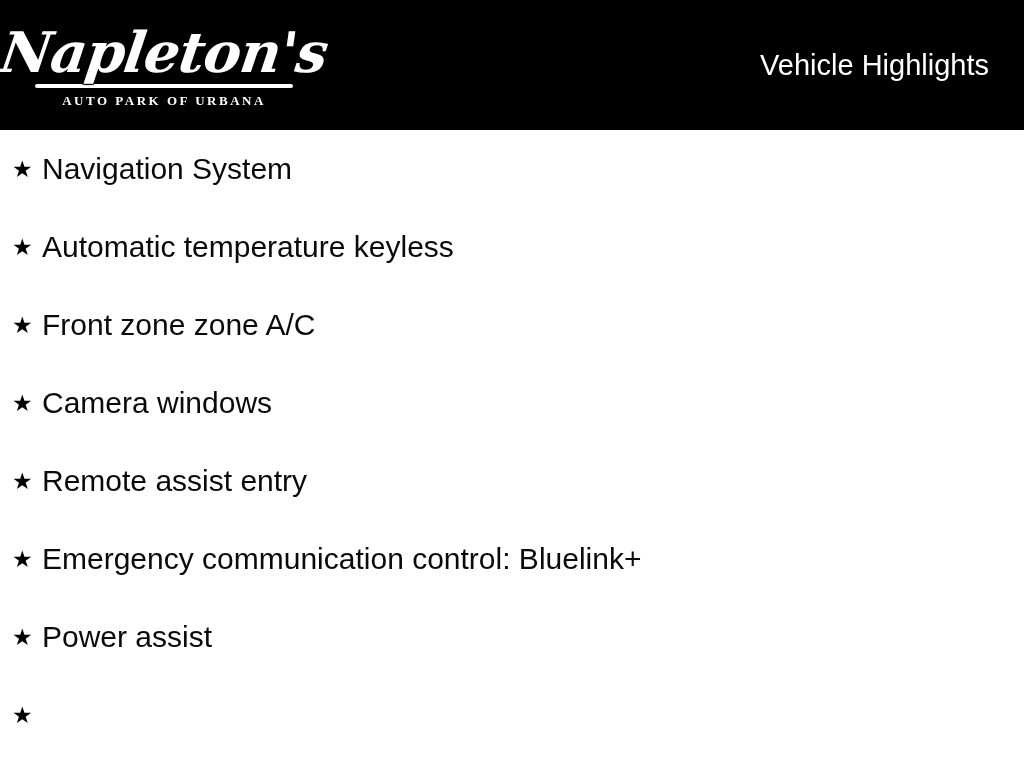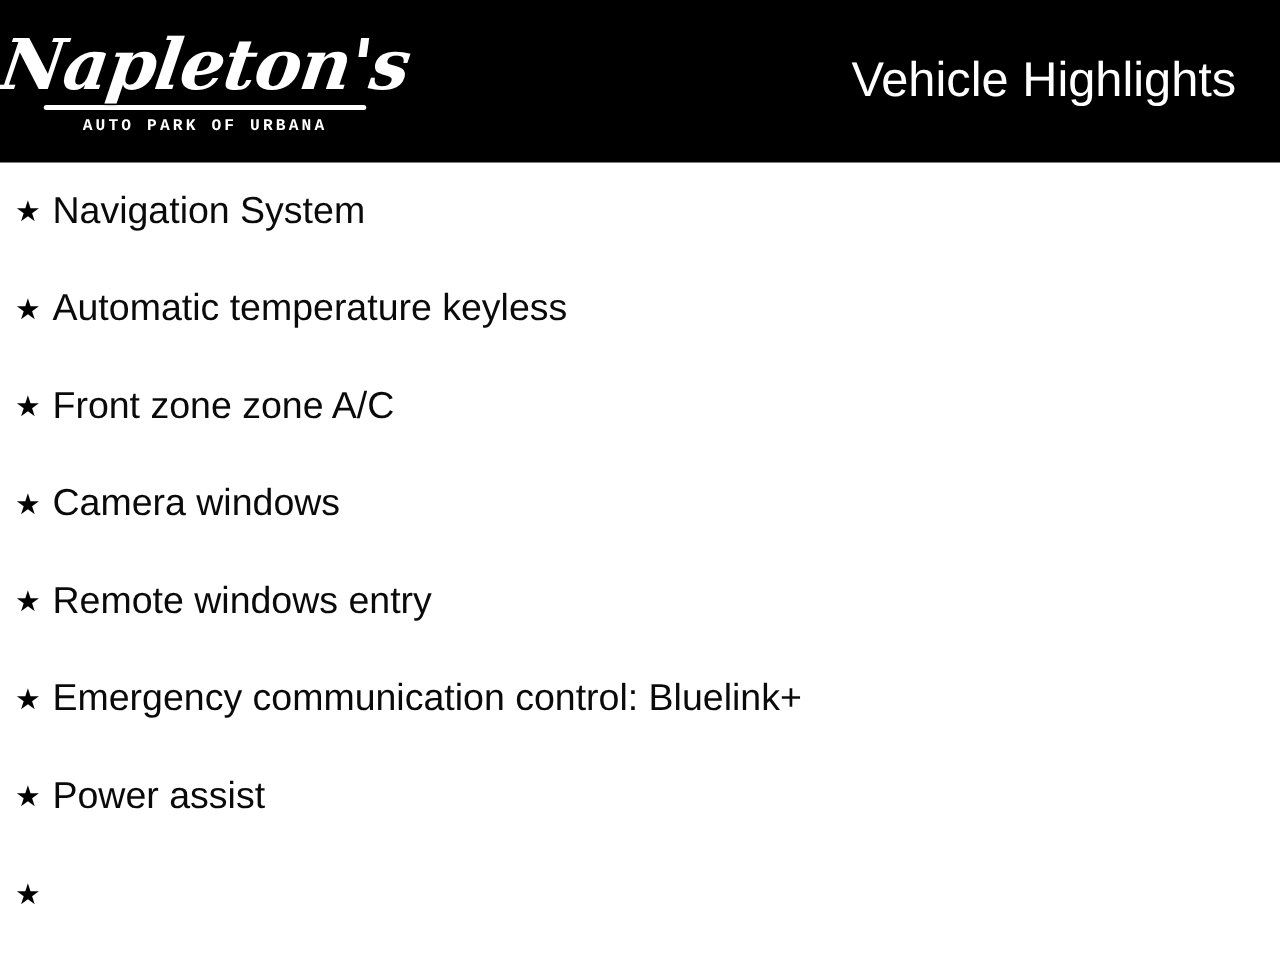--- a/index.html
+++ b/index.html
@@ -52,30 +52,30 @@
   }
   .logo-underline {
     width: 258px;
     height: 4px;
     background: #ffffff;
     margin-top: 2px;
     border-radius: 2px;
   }
   .logo-sub {
     color: #ffffff;
-    font-family: Liberation Mono, monospace;
+    font-family: Liberation Serif, serif;
     font-weight: bold;
     font-size: 13px;
     letter-spacing: 2.5px;
     margin-top: 5px;
     white-space: nowrap;
   }
   .header-title {
     color: #ffffff;
-    font-size: 39px;
+    font-size: 29px;
     font-weight: normal;
     margin-right: 35px;
     white-space: nowrap;
   }
   
   .highlights {
     padding: 22px 0 0 0;
     list-style: none;
   }
   .hl-item {
@@ -127,21 +127,21 @@
     <li class="hl-item">
       <span class="hl-star">★</span>
       <span class="hl-text">Front zone zone A/C</span>
     </li>
     <li class="hl-item">
       <span class="hl-star">★</span>
       <span class="hl-text">Camera windows</span>
     </li>
     <li class="hl-item">
       <span class="hl-star">★</span>
-      <span class="hl-text">Remote windows entry</span>
+      <span class="hl-text">Remote assist entry</span>
     </li>
     <li class="hl-item">
       <span class="hl-star">★</span>
       <span class="hl-text">Emergency communication control: Bluelink+</span>
     </li>
     <li class="hl-item">
       <span class="hl-star">★</span>
       <span class="hl-text">Power assist</span>
     </li>
     <li class="hl-item">

